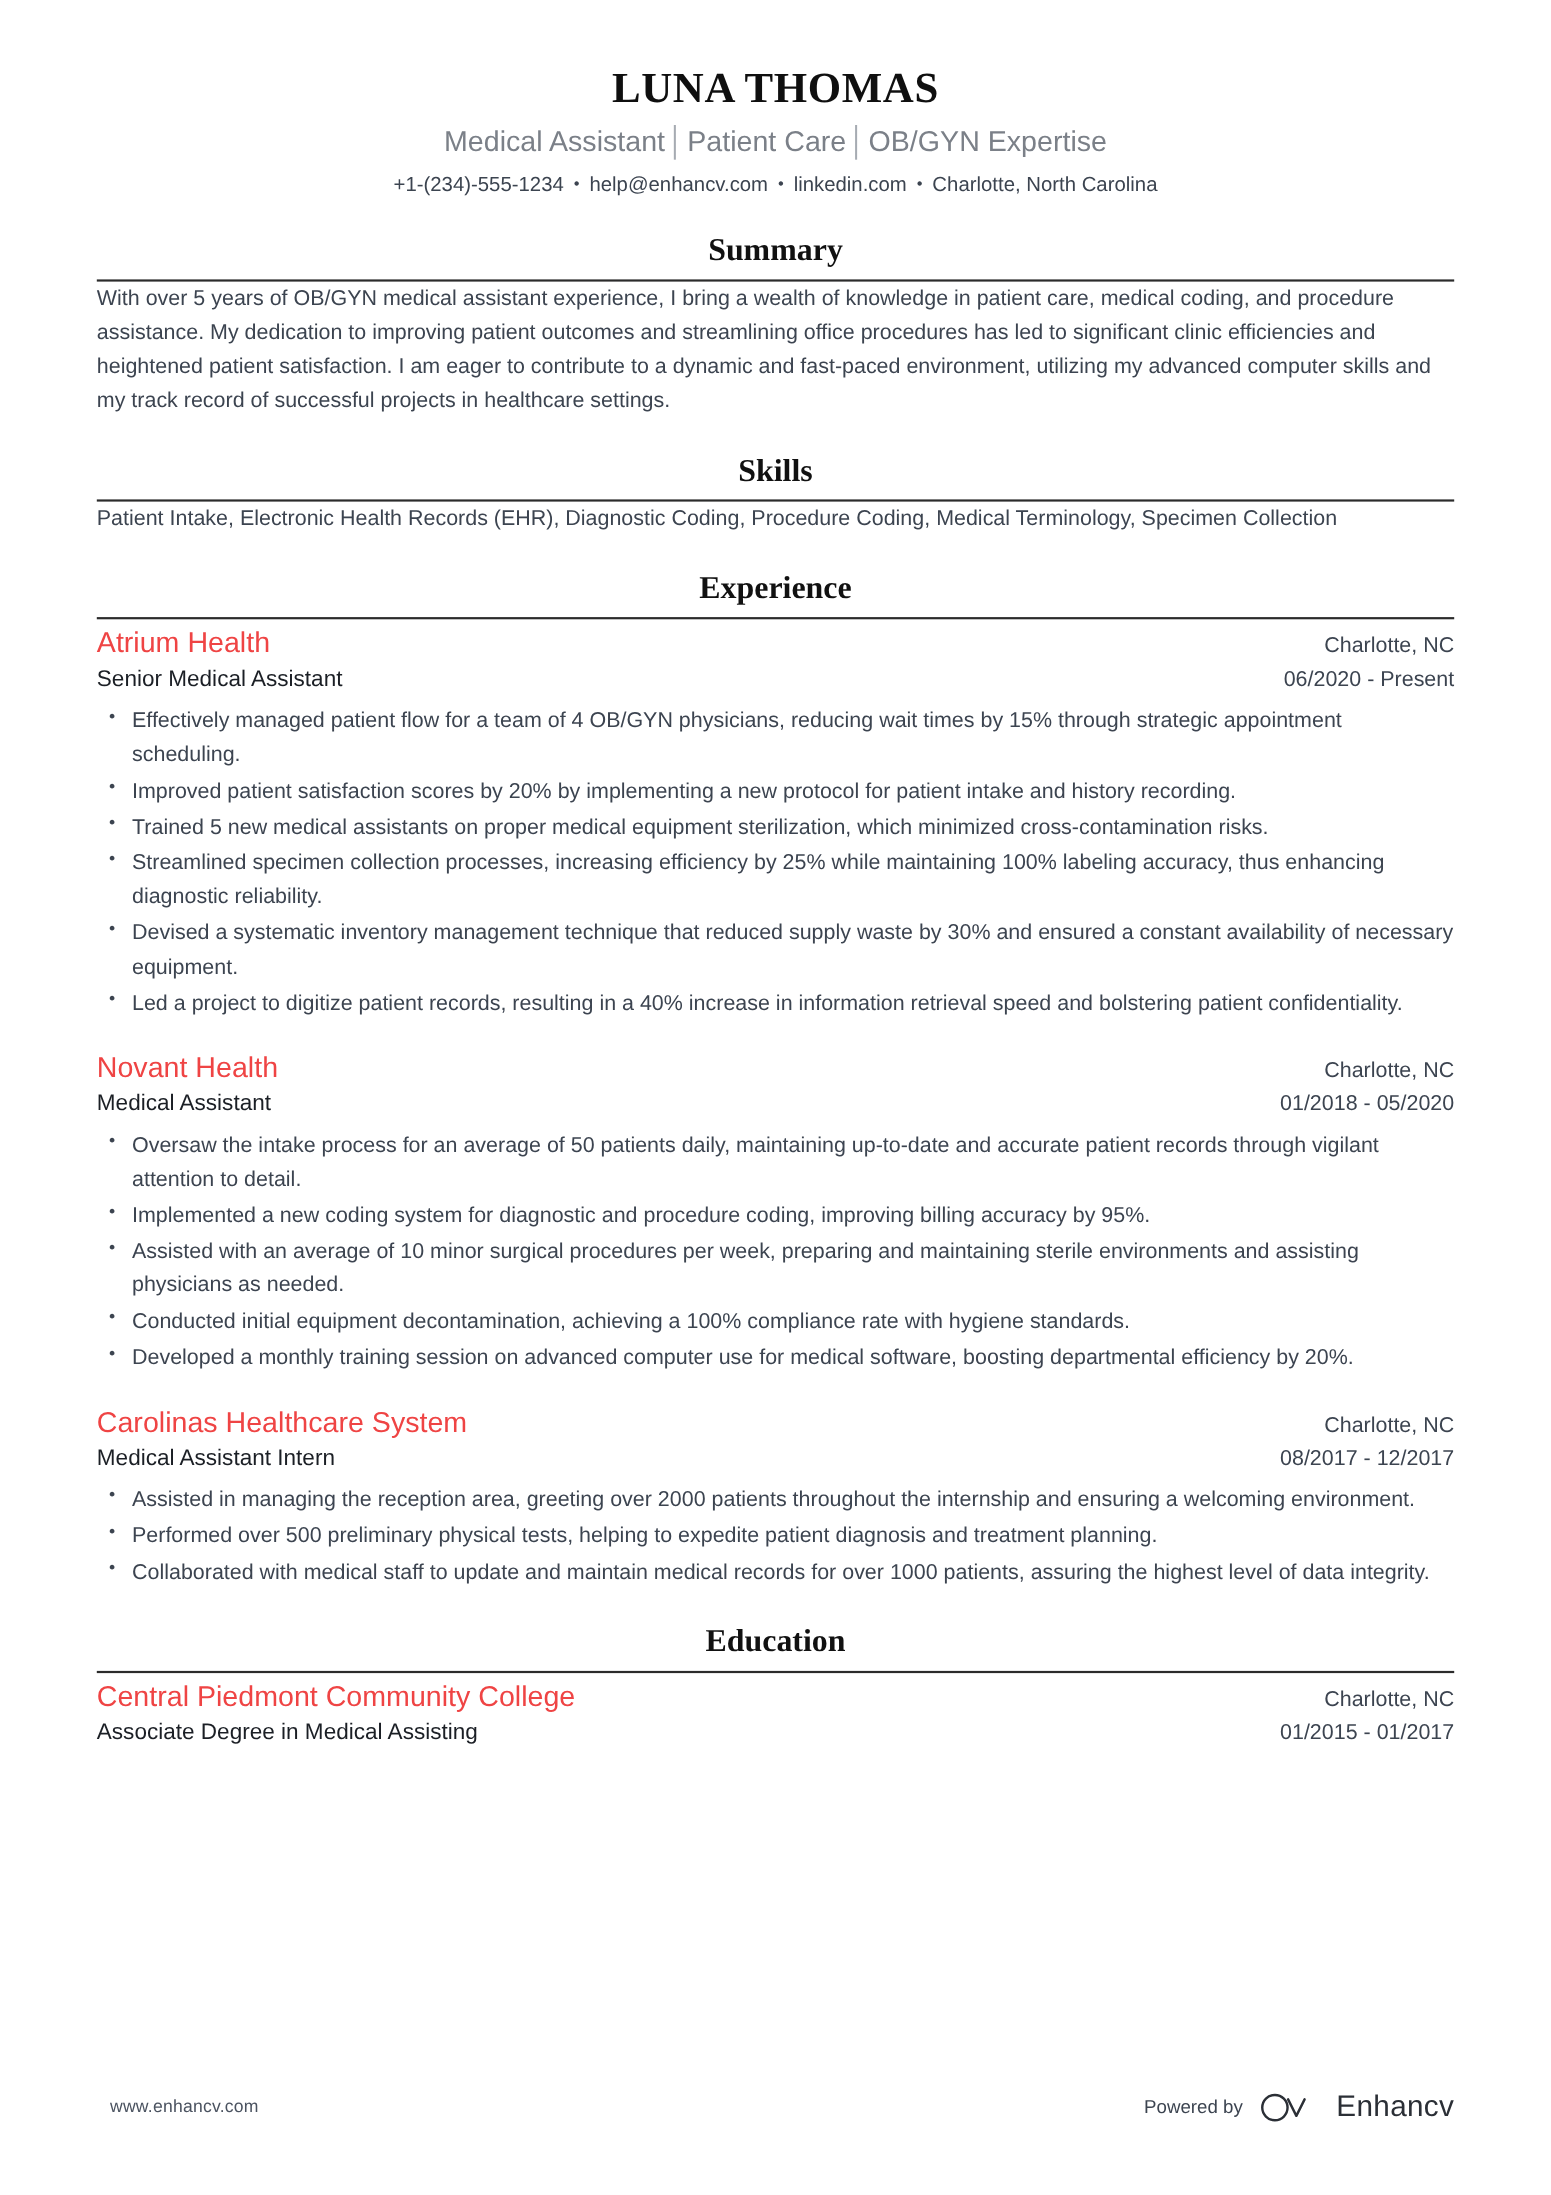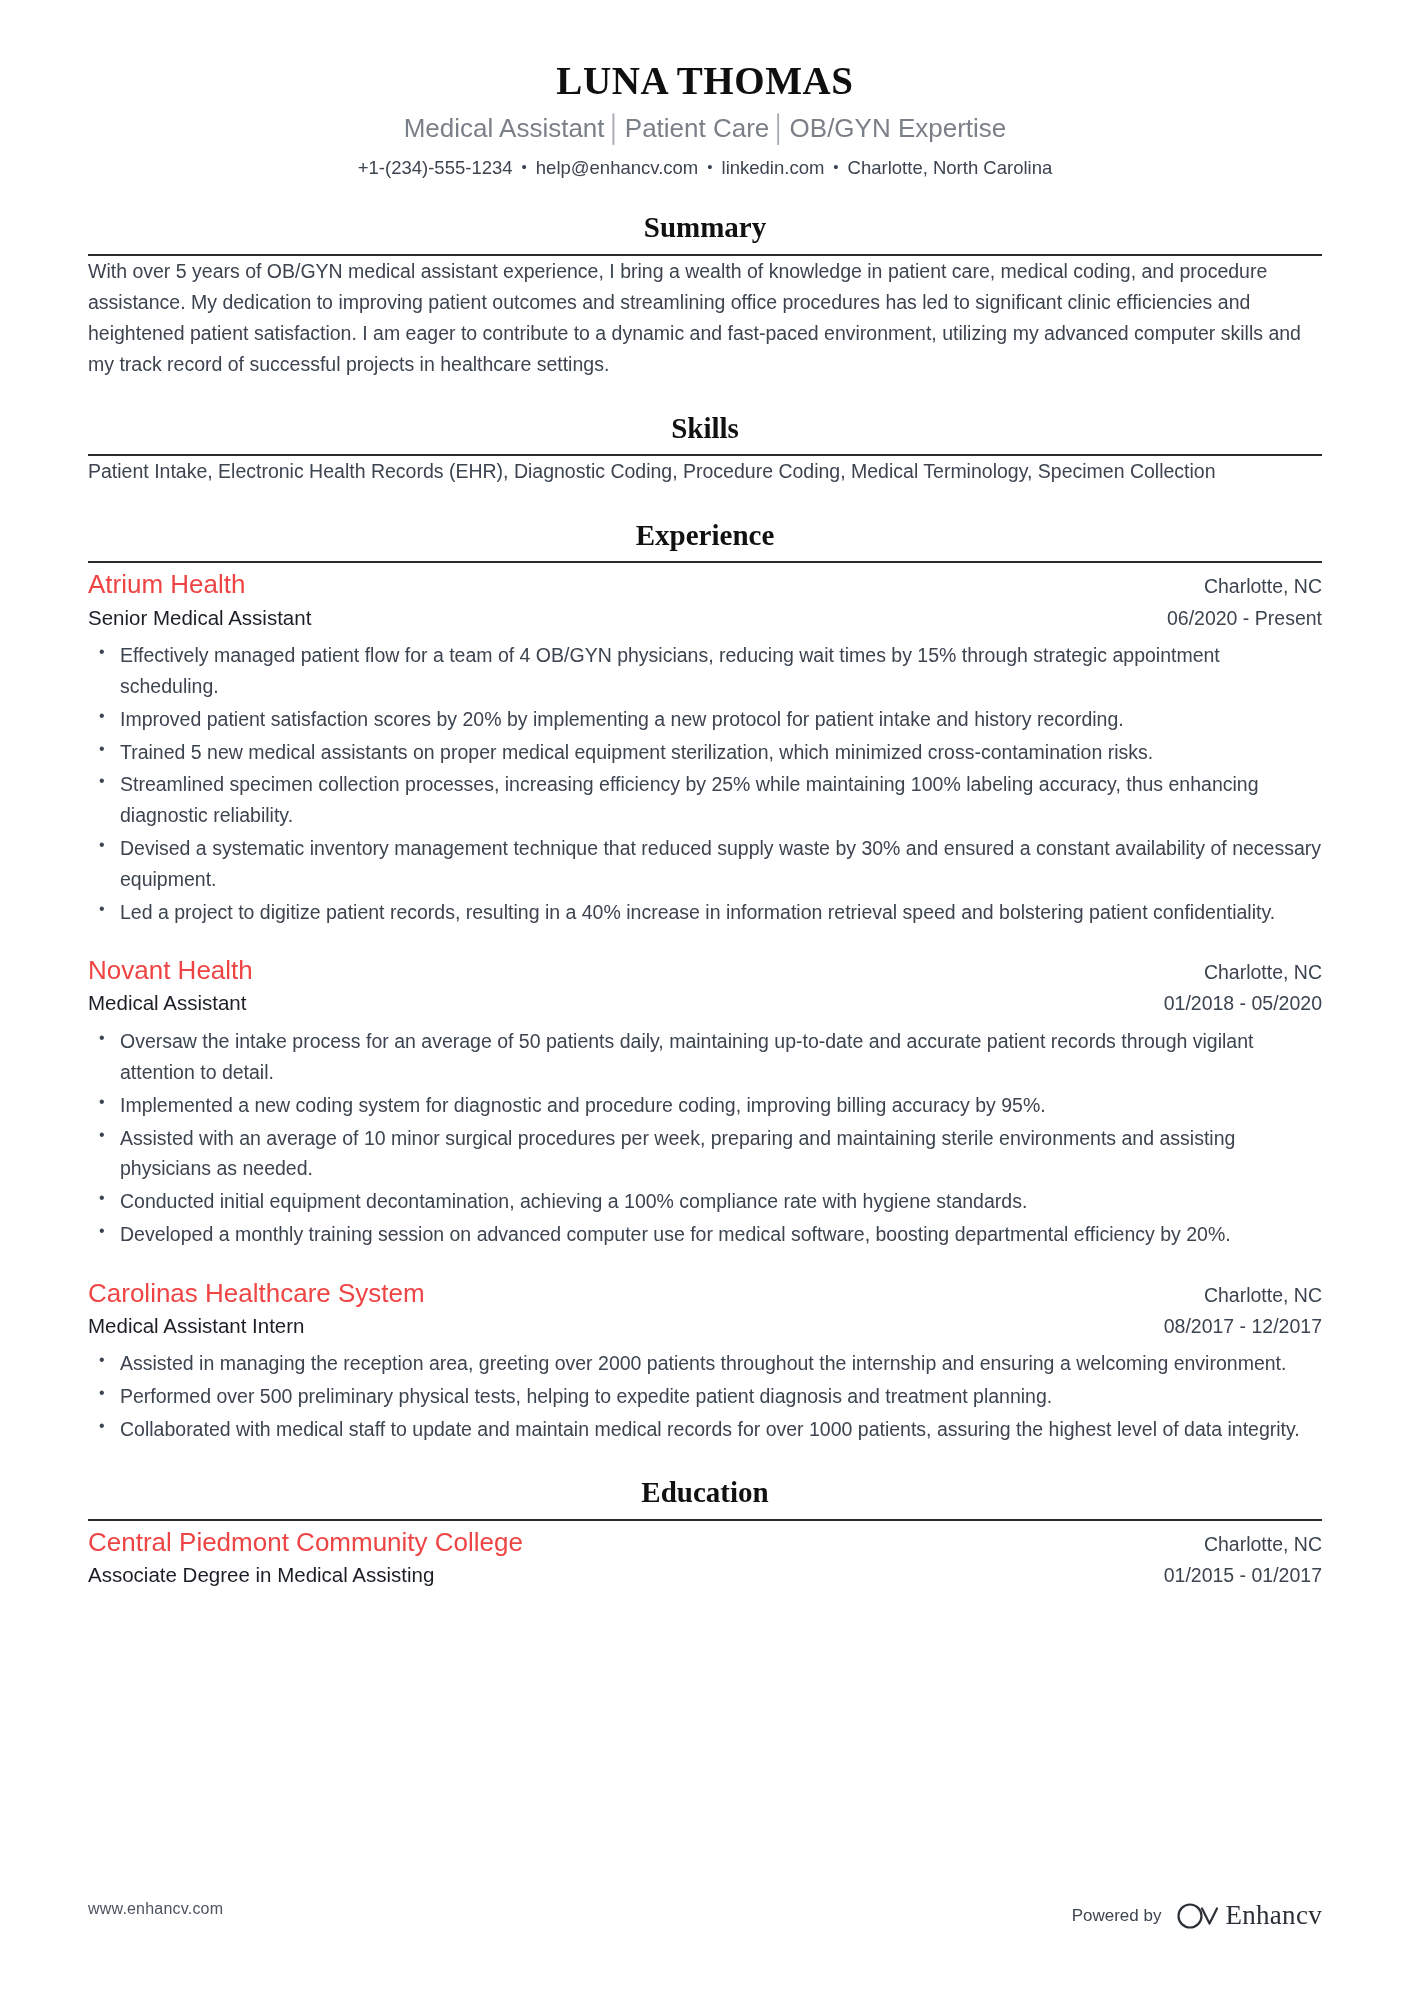--- a/index.html
+++ b/index.html
@@ -156,42 +156,42 @@
     color: #3c4450;
     line-height: 1.68;
   }
 
   
   .edu-entry .entry-org { font-size: 26px; }
 
   
   .footer {
     position: absolute;
-    left: 88px;
+    left: 100px;
     right: 88px;
     bottom: 64px;
     display: flex;
-    align-items: flex-start;
+    align-items: center;
     justify-content: space-between;
   }
   .footer-url {
     font-size: 16px;
     color: #4b5360;
     letter-spacing: 0.2px;
   }
   .footer-brand {
     display: flex;
     align-items: center;
     gap: 14px;
   }
   .powered-by {
     font-size: 17px;
     color: #3c4450;
   }
-  .brand-mark { display: flex; align-items: center; gap: 0; font-family: Liberation Serif, serif; }
+  .brand-mark { display: flex; align-items: center; gap: 21px; }
   .brand-name {
     font-size: 27px;
     color: #2b2f36;
     letter-spacing: 0.3px;
   }
 </style>
 </head>
 <body>
 
 <div class="page">

